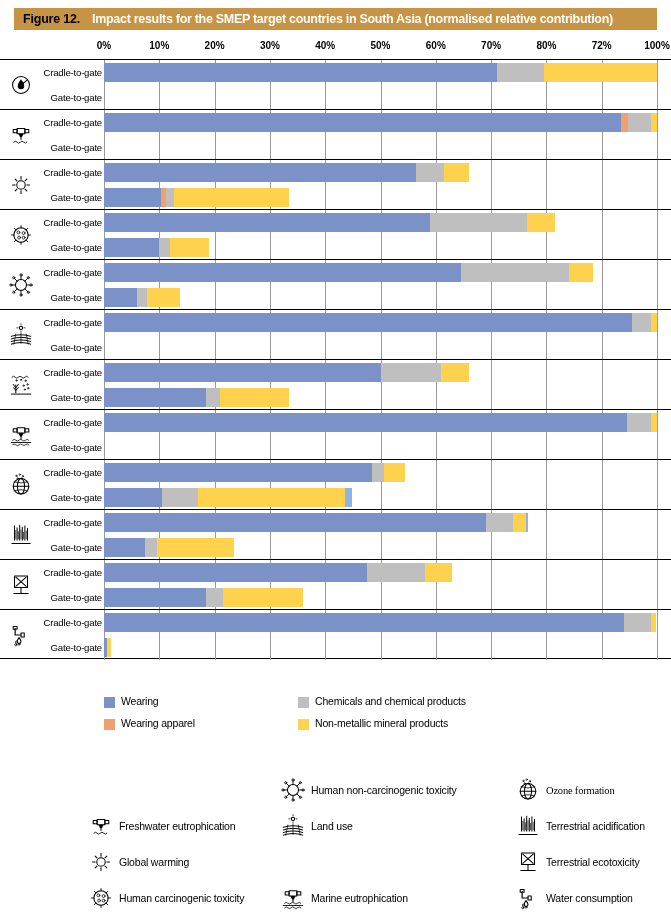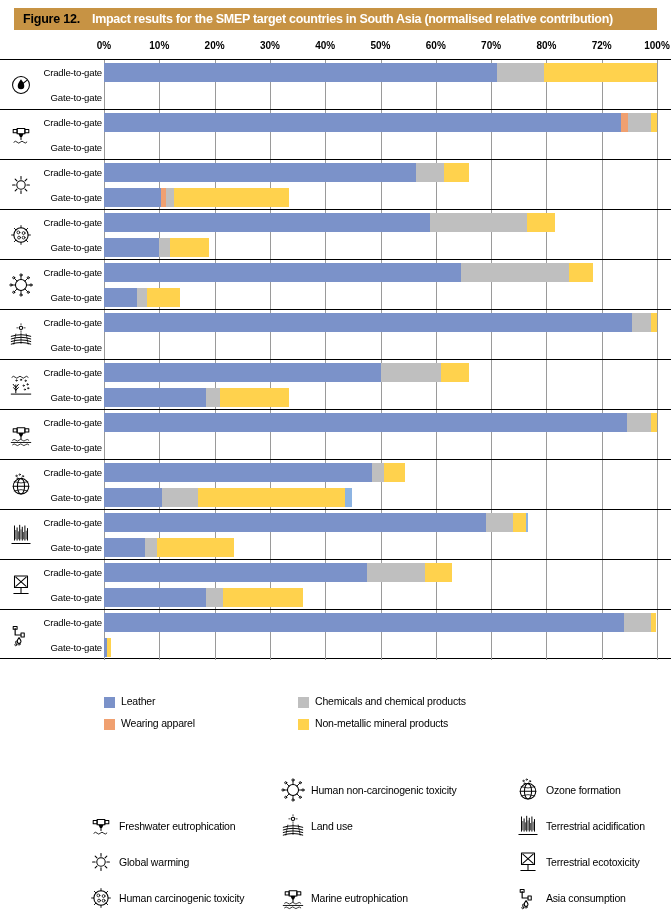--- a/index.html
+++ b/index.html
@@ -612,21 +612,21 @@
           <div class="seg" style="width: 3.318px; background: rgb(123, 146, 201);"></div>
           <div class="seg" style="width: 3.318px; background: rgb(255, 210, 77);"></div>
         </div>
       </div>
     </div>
 </div>
 
 <div id="legend">
     <div class="lg" style="left: 104px; top: 0px; width: 190px;">
       <span class="sw" style="background: rgb(123, 146, 201);"></span>
-      <span class="lt">Leather</span>
+      <span class="lt">Wearing</span>
     </div>
     <div class="lg" style="left: 104px; top: 22px; width: 190px;">
       <span class="sw" style="background: rgb(240, 160, 112);"></span>
       <span class="lt">Wearing apparel</span>
     </div>
     <div class="lg" style="left: 298px; top: 0px; width: 215px;">
       <span class="sw" style="background: rgb(191, 191, 191);"></span>
       <span class="lt">Chemicals and chemical products</span>
     </div>
     <div class="lg" style="left: 298px; top: 22px; width: 215px;">
@@ -655,21 +655,21 @@
             <circle cx="31.2" cy="31.2" r="1.6"></circle>
             <line x1="26" y1="14" x2="30" y2="10"></line>
             <circle cx="31.2" cy="8.8" r="1.6"></circle>
             <line x1="14" y1="26" x2="10" y2="30"></line>
             <circle cx="8.8" cy="31.2" r="1.6"></circle>
           </g>
         </svg>
       </span>
       <span class="il">Human non-carcinogenic toxicity</span>
     </div>
-    <div class="ic" style="left: 513px; top: 0px;">
+    <div class="ic" style="left: 513px; top: 0px; font-family: Liberation Serif, serif;">
       <span class="ig">
         <svg width="26" height="26" viewBox="0 0 40 40" fill="none" stroke="#000" stroke-width="1.6" stroke-linecap="round" stroke-linejoin="round">
           <g stroke-width="1.1">
             <circle cx="13" cy="6" r="1.1"></circle>
             <circle cx="18" cy="4" r="1.1"></circle>
             <circle cx="23" cy="6.5" r="1.1"></circle>
             <circle cx="15" cy="10" r="1.1"></circle>
             <circle cx="21" cy="10" r="1.1"></circle>
           </g>
           <circle cx="20" cy="22" r="12"></circle>
@@ -818,15 +818,15 @@
           <rect x="8" y="7" width="6" height="4"></rect>
           <path d="M20 17 h5 v6 h-5 z"></path>
           <path d="M17 24 q3 4 3 6 a3 3 0 0 1 -6 0 q0 -2 3 -6 z"></path>
           <g stroke-width="1.2">
             <circle cx="13" cy="31" r="1.6"></circle>
             <circle cx="17" cy="34" r="1.6"></circle>
             <circle cx="12" cy="35" r="1.6"></circle>
           </g>
         </svg>
       </span>
-      <span class="il">Asia consumption</span>
+      <span class="il">Water consumption</span>
     </div>
   </div>
 
 </body></html>

